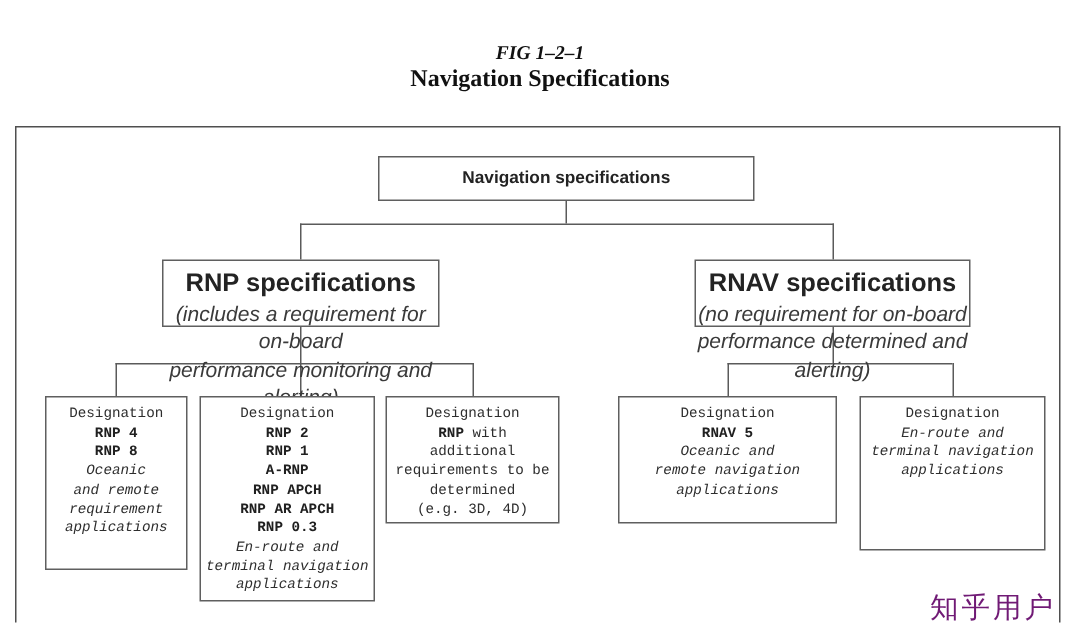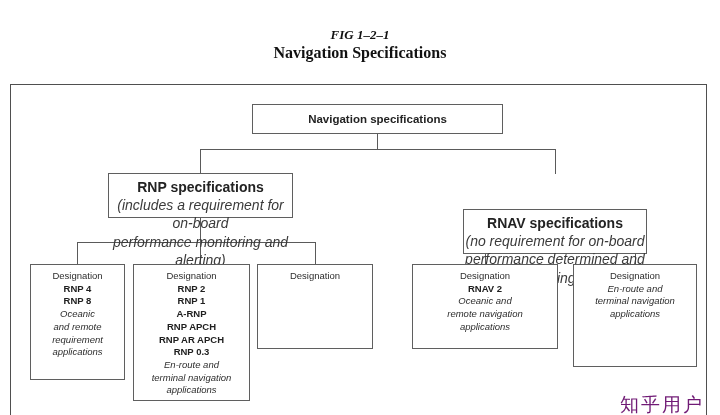--- a/index.html
+++ b/index.html
@@ -20,24 +20,24 @@
   
   .hline, .vline { position:absolute; background:#5a5a5a; z-index:1; }
   .hline { height:1px; }
   .vline { width:1px; }
 
   
   .node { position:absolute; background:#fff; border:1px solid #5f5f5f;
     box-sizing:border-box; text-align:center; z-index:2;
     font-family:"Liberation Sans", sans-serif; color:#2d2d2d; }
   .node-title { font-weight:bold; font-size:11.5px; line-height:28px; color:#232323; }
-  .branch-title { font-weight:bold; font-size:14px; margin-top:5px; color:#232323; }
+  .branch-title { font-weight:bold; font-size:17px; margin-top:5px; color:#232323; }
   .branch-sub { font-style:italic; font-size:14px; line-height:1.32; margin-top:1px;
     white-space:pre-line; color:#3a3a3a; }
-  .leaf { font-size:9.5px; line-height:1.34; padding-top:5px; }
+  .leaf { font-size:9.5px; line-height:1.34; padding-top:5px;font-family:Liberation Mono, monospace; }
   .leaf-heading { color:#2d2d2d; }
   .leaf-desigs { font-weight:bold; white-space:pre-line; color:#202020; }
   .leaf-app { font-style:italic; white-space:pre-line; color:#2d2d2d; }
   .leaf-note { white-space:pre-line; padding:0 3px; }
   .leaf-note .b { font-weight:bold; color:#202020; }
 
   
   .watermark { position:absolute; left:604px; top:376px; z-index:3;
     font-family:Liberation Sans, sans-serif; font-size:19px; letter-spacing:2px;
     color:#701a75;margin-left:16px; }
@@ -70,21 +70,21 @@
   <div class="node" style="left:252px; top:88px; width:251px; height:30px;">
     <div class="node-title">Navigation specifications</div>
   </div>
 
   <div class="node" style="left:108px; top:157px; width:185px; height:45px;">
     <div class="branch-title">RNP specifications</div>
     <div class="branch-sub">(includes a requirement for on-board
 performance monitoring and alerting)</div>
   </div>
 
-  <div class="node" style="left:463px; top:157px; width:184px; height:45px;margin-top:36px;">
+  <div class="node" style="left:463px; top:157px; width:184px; height:45px;">
     <div class="branch-title">RNAV specifications</div>
     <div class="branch-sub">(no requirement for on-board
 performance determined and alerting)</div>
   </div>
 
   <div class="node leaf" style="left:30px; top:248px; width:95px; height:116px;">
     <div class="leaf-heading">Designation</div>
     <div class="leaf-desigs">RNP 4
 RNP 8</div>
     <div class="leaf-app">Oceanic
@@ -101,25 +101,29 @@
 RNP APCH
 RNP AR APCH
 RNP 0.3</div>
     <div class="leaf-app">En-route and
 terminal navigation
 applications</div>
   </div>
 
   <div class="node leaf" style="left:257px; top:248px; width:116px; height:85px;">
     <div class="leaf-heading">Designation</div>
+    <div class="leaf-note"><span class="b">RNP</span> <span>with additional
+requirements to be
+determined
+(e.g. 3D, 4D)</span></div>
   </div>
 
   <div class="node leaf" style="left:412px; top:248px; width:146px; height:85px;">
     <div class="leaf-heading">Designation</div>
-    <div class="leaf-desigs">RNAV 2</div>
+    <div class="leaf-desigs">RNAV 5</div>
     <div class="leaf-app">Oceanic and
 remote navigation
 applications</div>
   </div>
 
   <div class="node leaf" style="left:573px; top:248px; width:124px; height:103px;">
     <div class="leaf-heading">Designation</div>
     <div class="leaf-app">En-route and
 terminal navigation
 applications</div>

